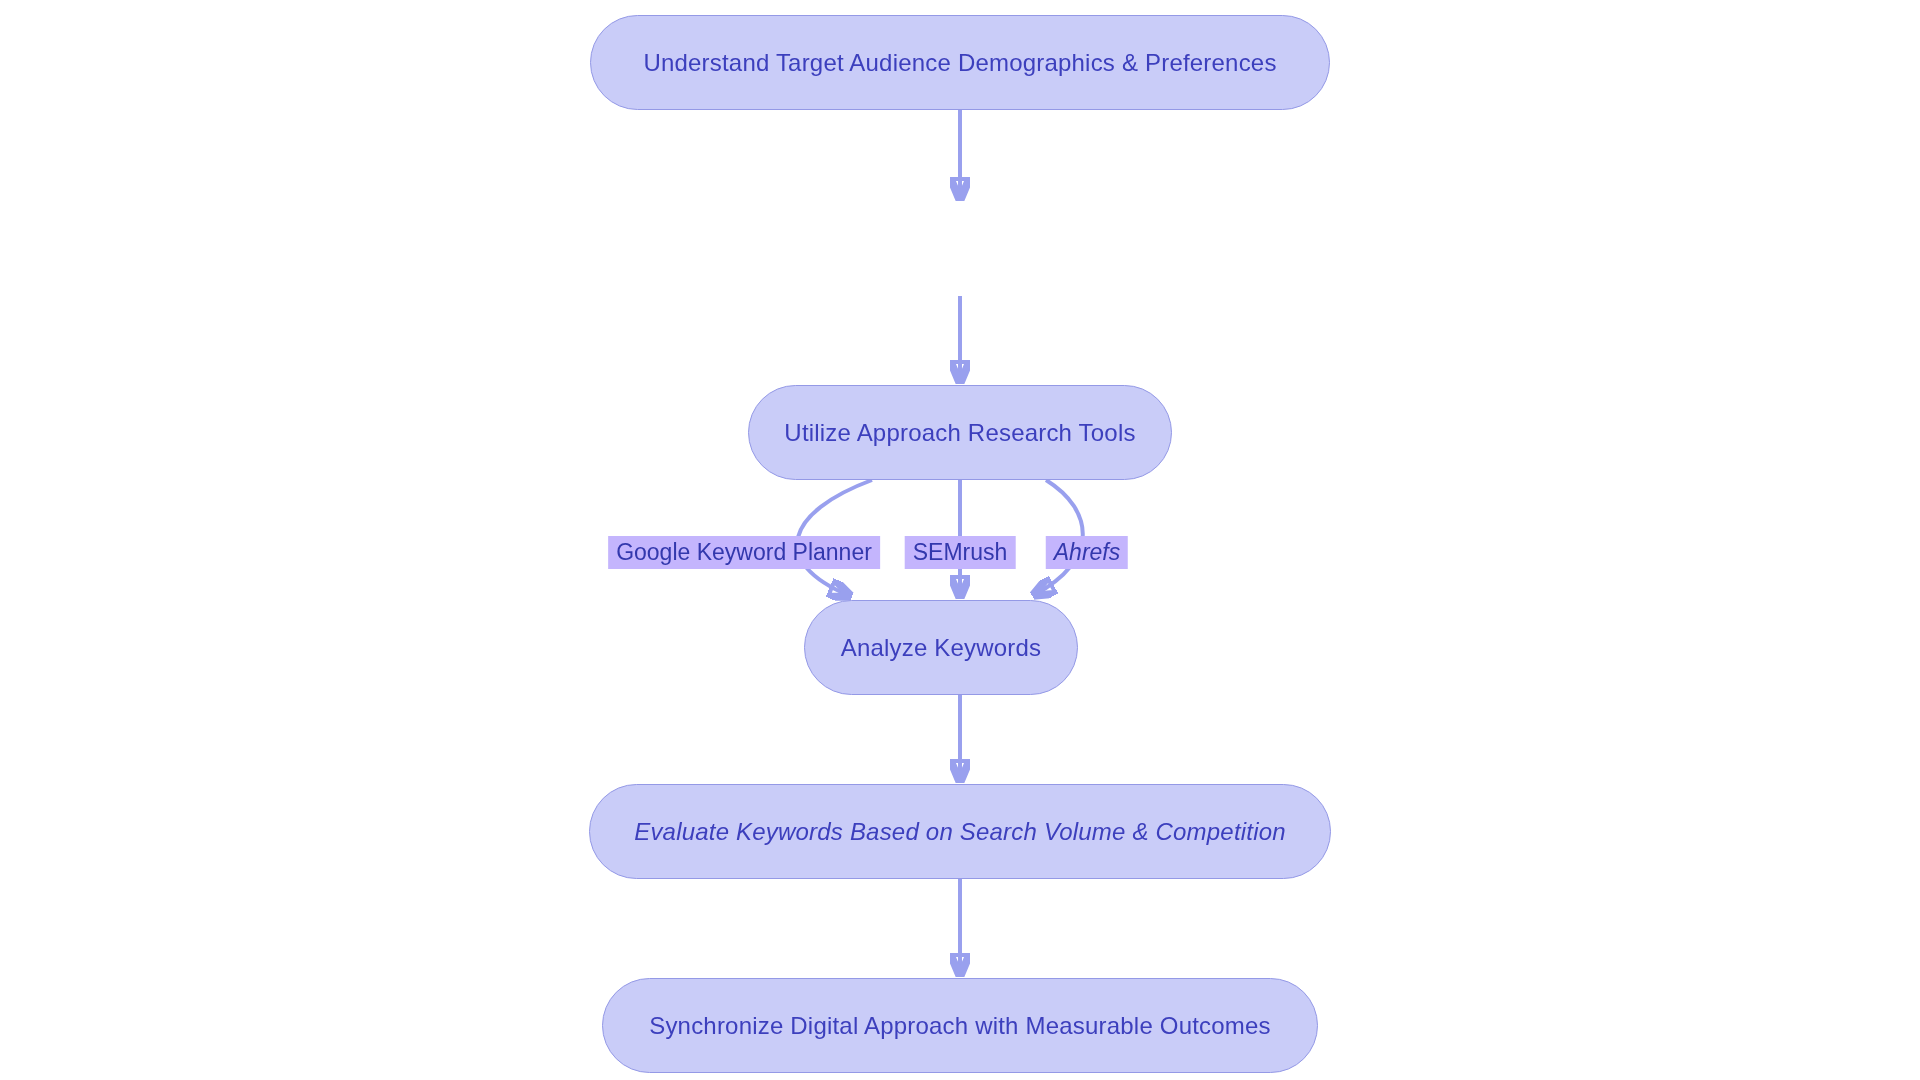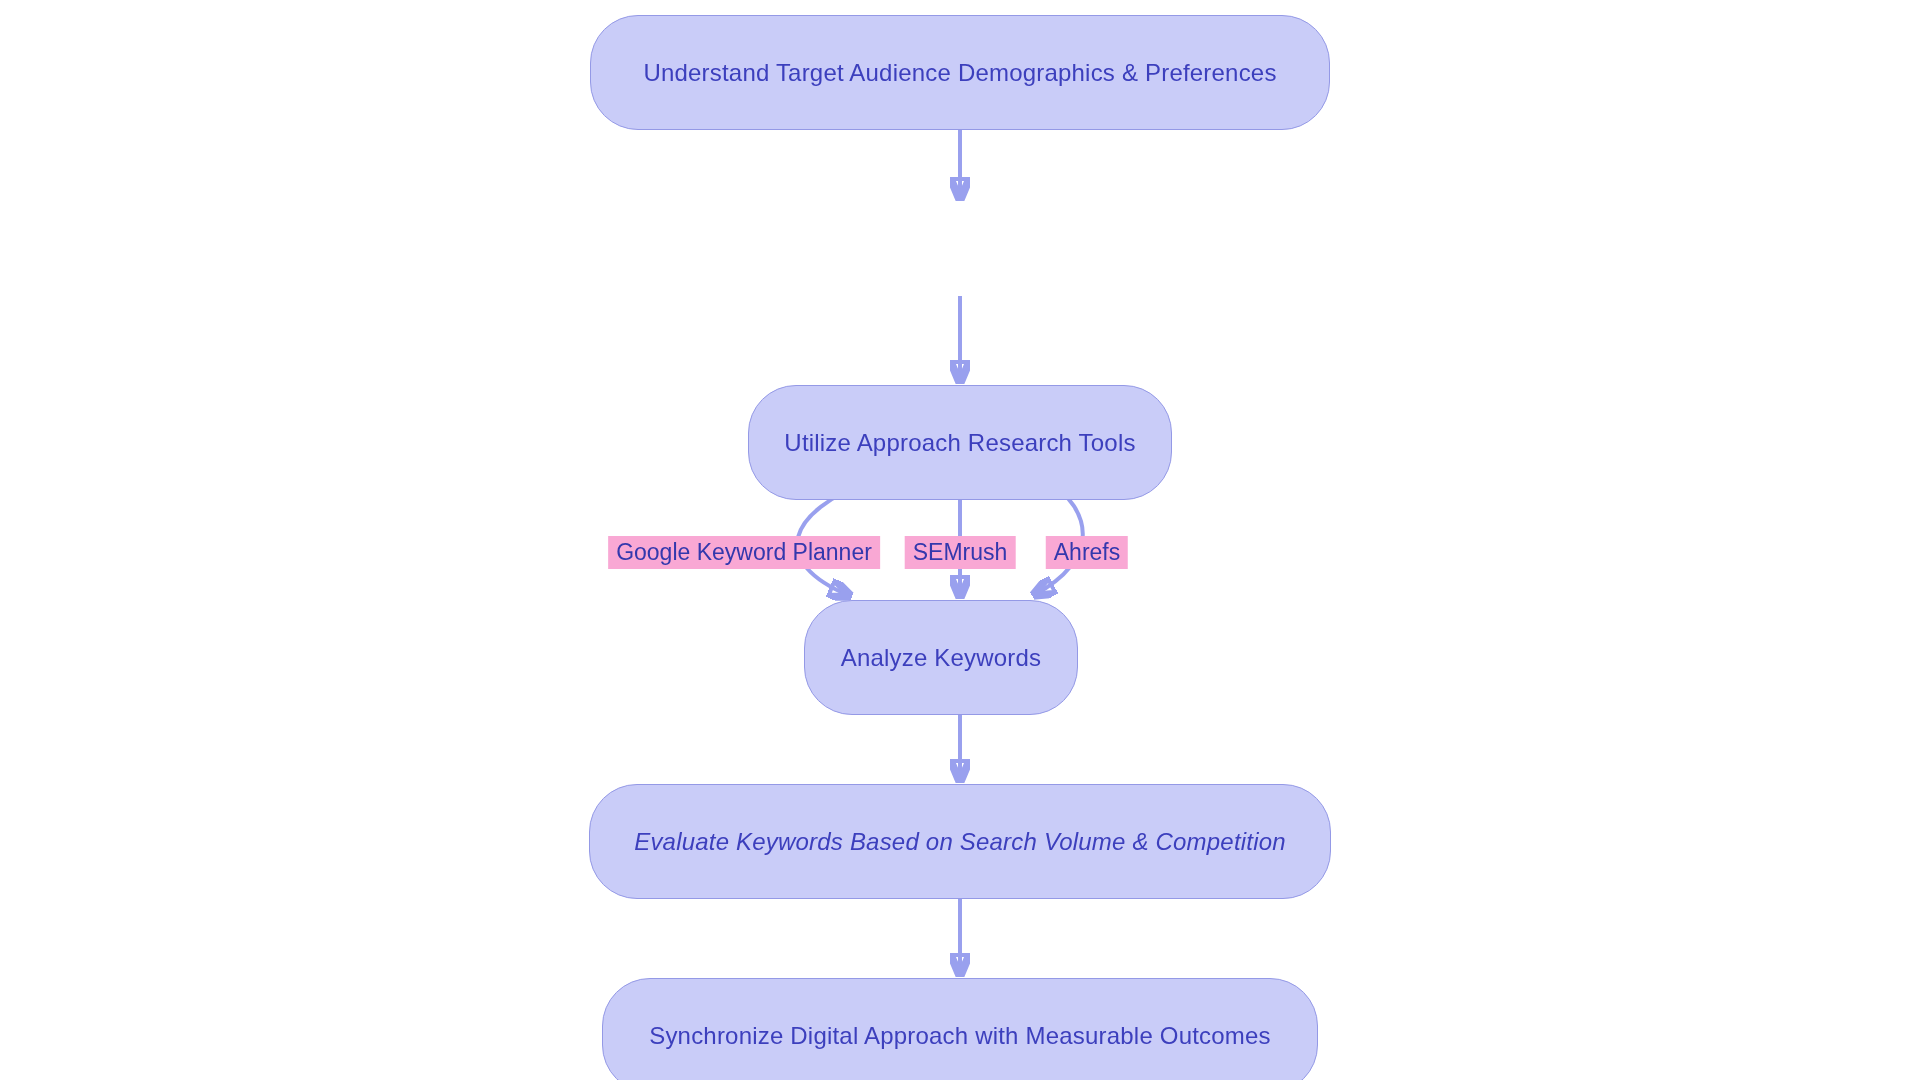--- a/index.html
+++ b/index.html
@@ -23,36 +23,36 @@
     height: 1080px;
   }
   .edges path {
     fill: none;
     stroke: #99a0ee;
     stroke-width: 4;
   }
   .node {
     position: absolute;
     box-sizing: border-box;
-    height: 115px;
+    height: 95px;
     background: #c9ccf8;
     border: 1.6px solid #9499e6;
     border-radius: 48px;
     display: flex;
     align-items: center;
     justify-content: center;
     text-align: center;
     color: #3c3fbd;
     font-size: 24px;
     letter-spacing: 0.2px;
   }
   .edge-label {
     position: absolute;
     transform: translateX(-50%);
-    background: #f9a8d4;
+    background: #c4b5fd;
     padding: 3px 8px;
     color: #3338ad;
     font-size: 23px;
     white-space: nowrap;
   }
 </style>
 </head>
 <body>
 
 <div class="canvas">
@@ -78,21 +78,21 @@
 
 
   <div class="node" style="left:748px; top:385px; width:424px;">
     <span>Utilize Approach Research Tools</span>
   </div>
 
   <div class="edge-label" style="left:744px; top:536px;">Google Keyword Planner</div>
 
   <div class="edge-label" style="left:960px; top:536px;">SEMrush</div>
 
-  <div class="edge-label" style="left:1087px; top:536px;">Ahrefs</div>
+  <div class="edge-label" style="left:1087px; top:536px;font-style:italic;">Ahrefs</div>
 
   <div class="node" style="left:804px; top:600px; width:274px;">
     <span>Analyze Keywords</span>
   </div>
 
   <div class="node" style="left:589px; top:784px; width:742px;font-style:italic;">
     <span>Evaluate Keywords Based on Search Volume &amp; Competition</span>
   </div>
 
   <div class="node" style="left:602px; top:978px; width:716px;">

